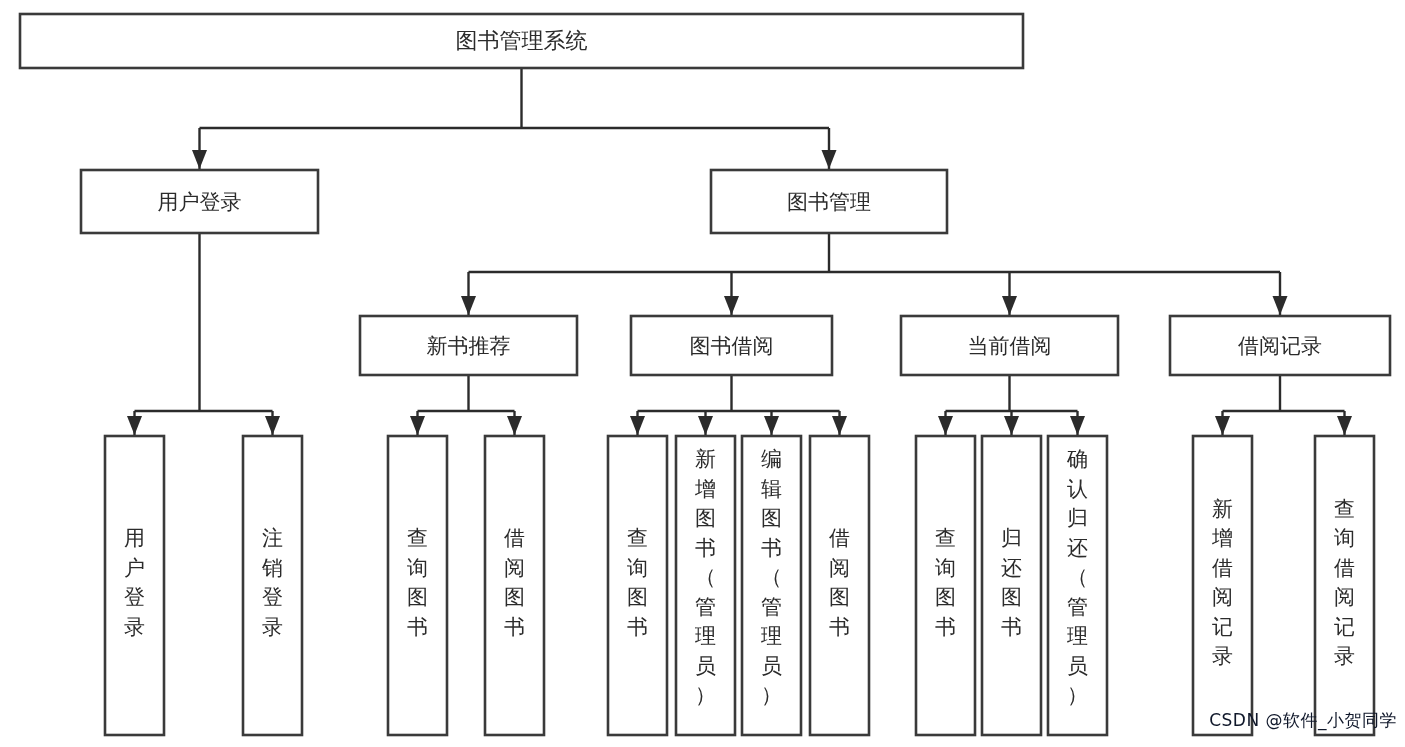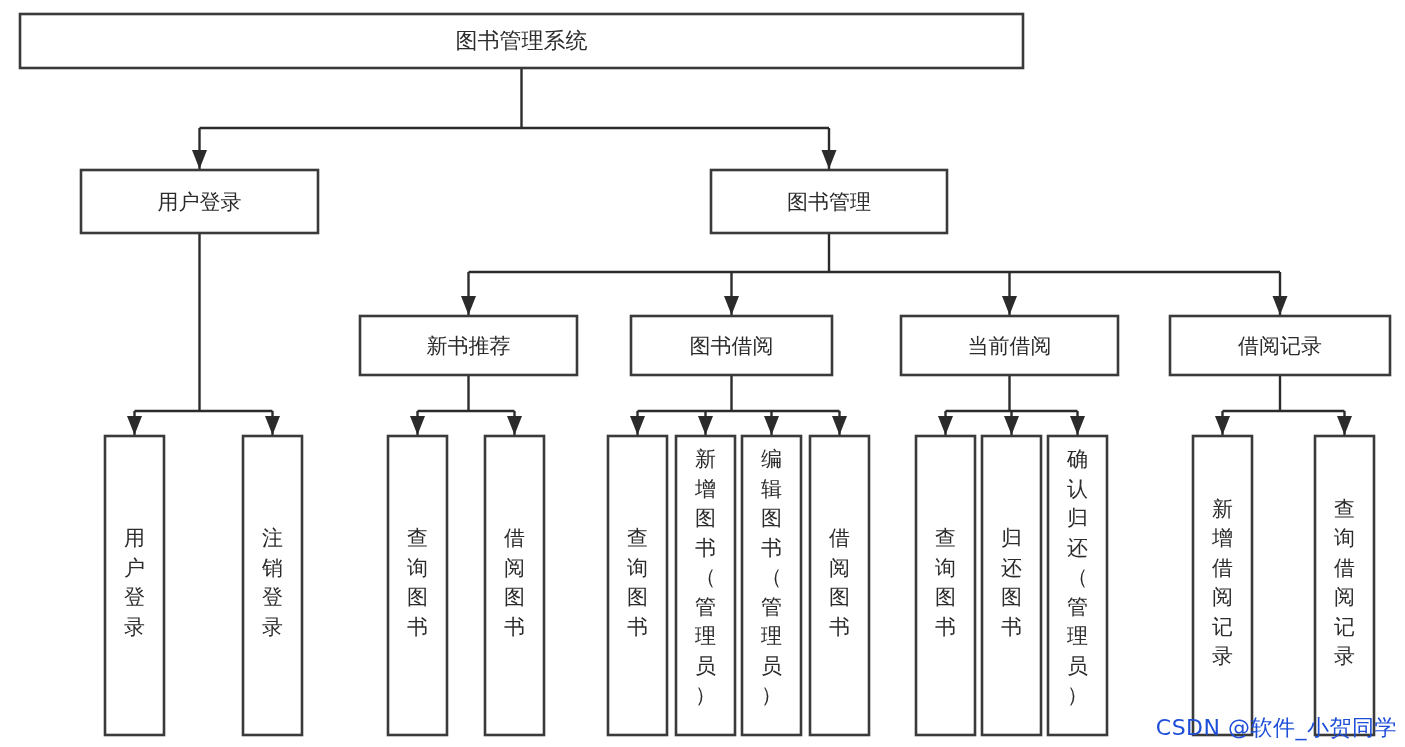--- a/index.html
+++ b/index.html
@@ -53,24 +53,24 @@
     fill: none;
     stroke-linecap: butt;
   }
   .arrow-head {
     fill: #2b2b2b;
     stroke: none;
   }
   .watermark {
     position: absolute;
     right: 8px;
-    bottom: 4px;
-    font-family: "DejaVu Sans", "Liberation Sans", sans-serif;
-    font-size: 22px;
-    color: #1d4ed8;
+    bottom: 15px;
+    font-family: "DejaVu Sans", "Liberation Sans", sans-serif;
+    font-size: 17px;
+    color: #0f172a;
     white-space: nowrap;
     letter-spacing: 0.5px;
   }
 </style>
 </head>
 <body>
 
 <div id="diagram-root">
   <svg class="diagram-svg" viewBox="0 0 1405 747" xmlns="http://www.w3.org/2000/svg">
     <g id="connectors-layer">

